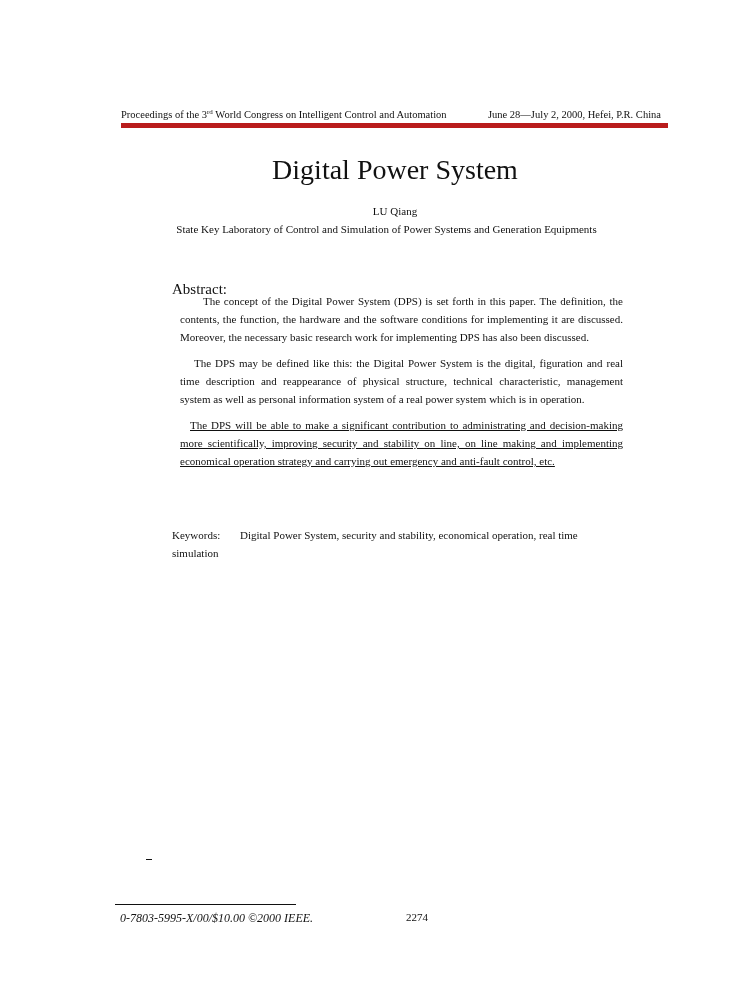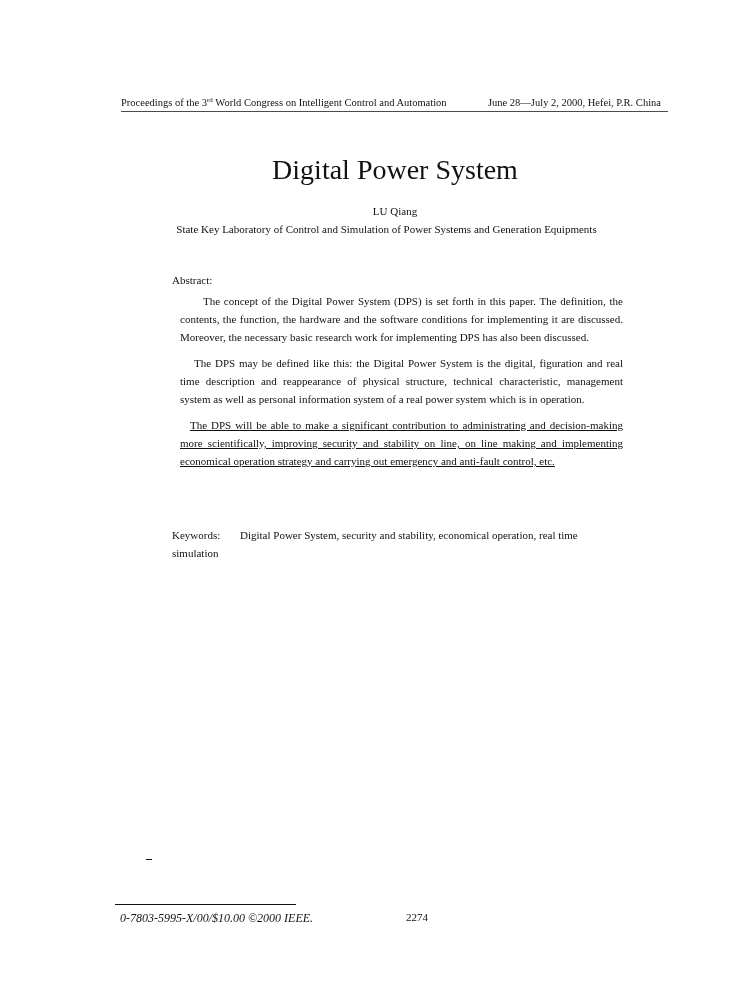--- a/index.html
+++ b/index.html
@@ -11,24 +11,24 @@
       width: 755px;
       height: 1000px;
       position: relative;
       overflow: hidden;
       font-family: "Liberation Serif", "DejaVu Serif", serif;
       color: #111111;
     }
     .header {
       position: absolute;
       left: 121px;
-      top: 96px;
+      top: 108px;
       width: 547px;
       height: 15px;
-      border-bottom: 1px solid #b91c1c;
+      border-bottom: 5px solid #b91c1c;
       font-size: 10.5px;
       line-height: 14px;
     }
     .header .left { position: absolute; left: 0; top: 0; white-space: nowrap; }
     .header .right { position: absolute; left: 367px; top: 0; white-space: nowrap; }
     .header sup { font-size: 7px; line-height: 0; }
 
     .title {
       position: absolute;
       left: 0;
@@ -53,22 +53,22 @@
       width: 773px;
       top: 222px;
       text-align: center;
       font-size: 11px;
       line-height: 14px;
     }
 
     .abstract-heading {
       position: absolute;
       left: 172px;
-      top: 273px;
-      font-size: 11px;
+      top: 282px;
+      font-size: 15px;
       line-height: 14px;
     }
     .para {
       position: absolute;
       left: 180px;
       width: 443px;
       font-size: 11px;
       line-height: 18px;
       text-align: justify;
       text-align-last: left;

